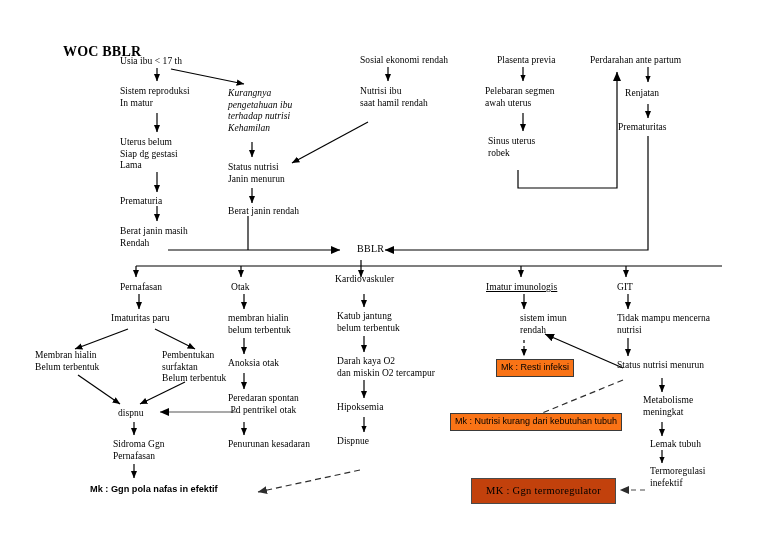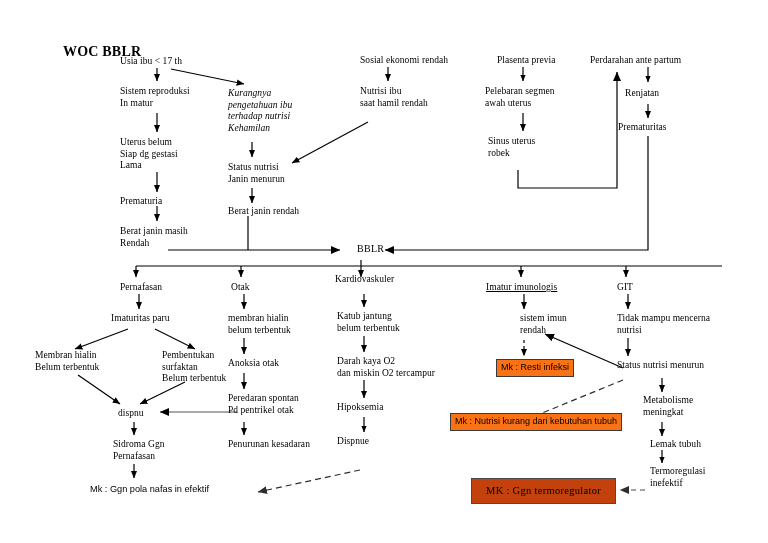--- a/index.html
+++ b/index.html
@@ -220,26 +220,26 @@
 
 <div class="node" style="left:111px; top:313px;">Imaturitas paru</div>
 <div class="node" style="left:35px;  top:350px;">Membran hialin
 Belum terbentuk</div>
 <div class="node" style="left:162px; top:350px;">Pembentukan
 surfaktan
 Belum terbentuk</div>
 <div class="node" style="left:118px; top:408px;">dispnu</div>
 <div class="node" style="left:113px; top:439px;">Sidroma  Ggn
 Pernafasan</div>
-<div class="plain-mk" style="left:90px; top:484px;">Mk : Ggn pola nafas in efektif</div>
+<div class="plain-mk" style="left:90px; top:484px;font-weight:bold;">Mk : Ggn pola nafas in efektif</div>
 
 <div class="node" style="left:228px; top:313px;">membran hialin
 belum terbentuk</div>
 <div class="node" style="left:228px; top:358px;text-align:right;">Anoksia otak</div>
-<div class="node" style="left:228px; top:393px;">Peredaran spontan
+<div class="node" style="left:228px; top:393px;text-align:center;">Peredaran spontan
 Pd pentrikel otak</div>
 <div class="node" style="left:228px; top:439px;">Penurunan kesadaran</div>
 
 <div class="node" style="left:337px; top:311px;">Katub jantung
 belum terbentuk</div>
 <div class="node" style="left:337px; top:356px;">Darah kaya O2
 dan miskin O2 tercampur</div>
 <div class="node" style="left:337px; top:402px;">Hipoksemia</div>
 <div class="node" style="left:337px; top:436px;">Dispnue</div>
 

